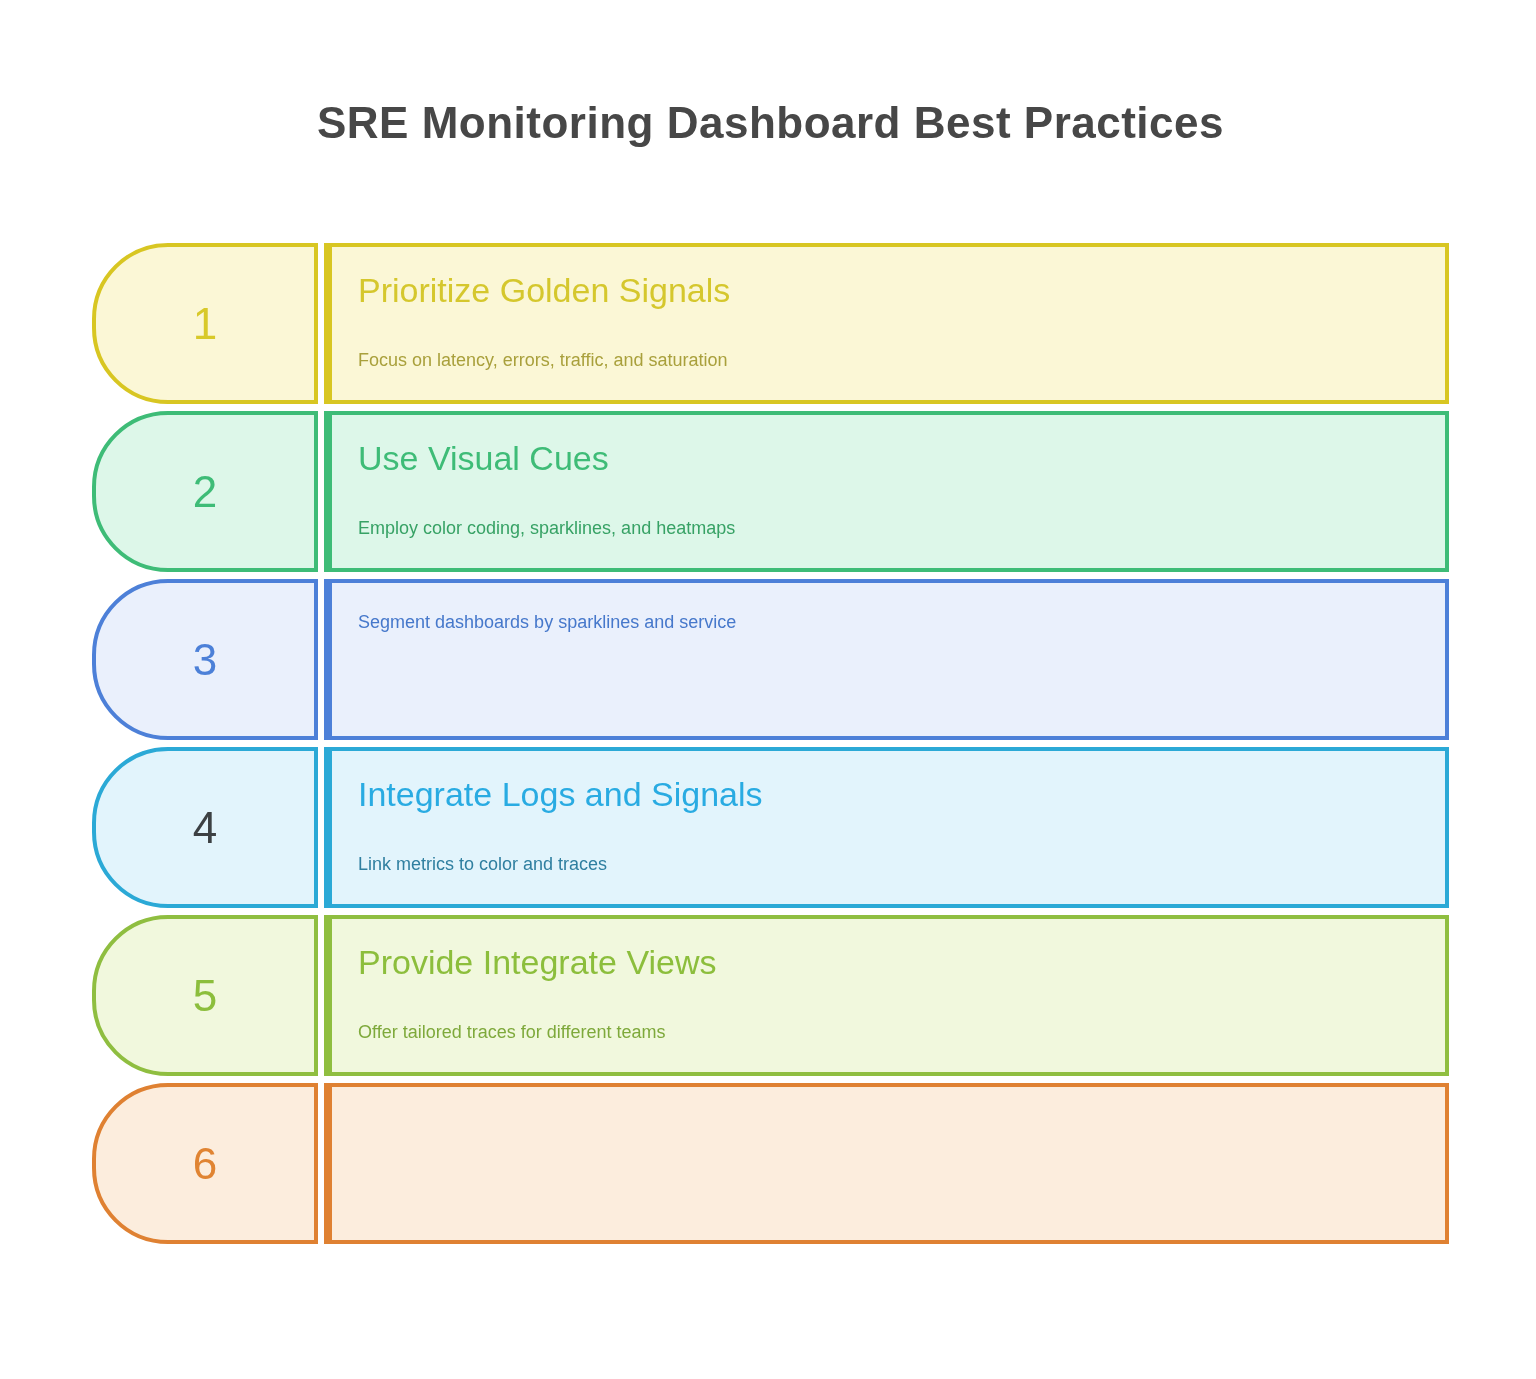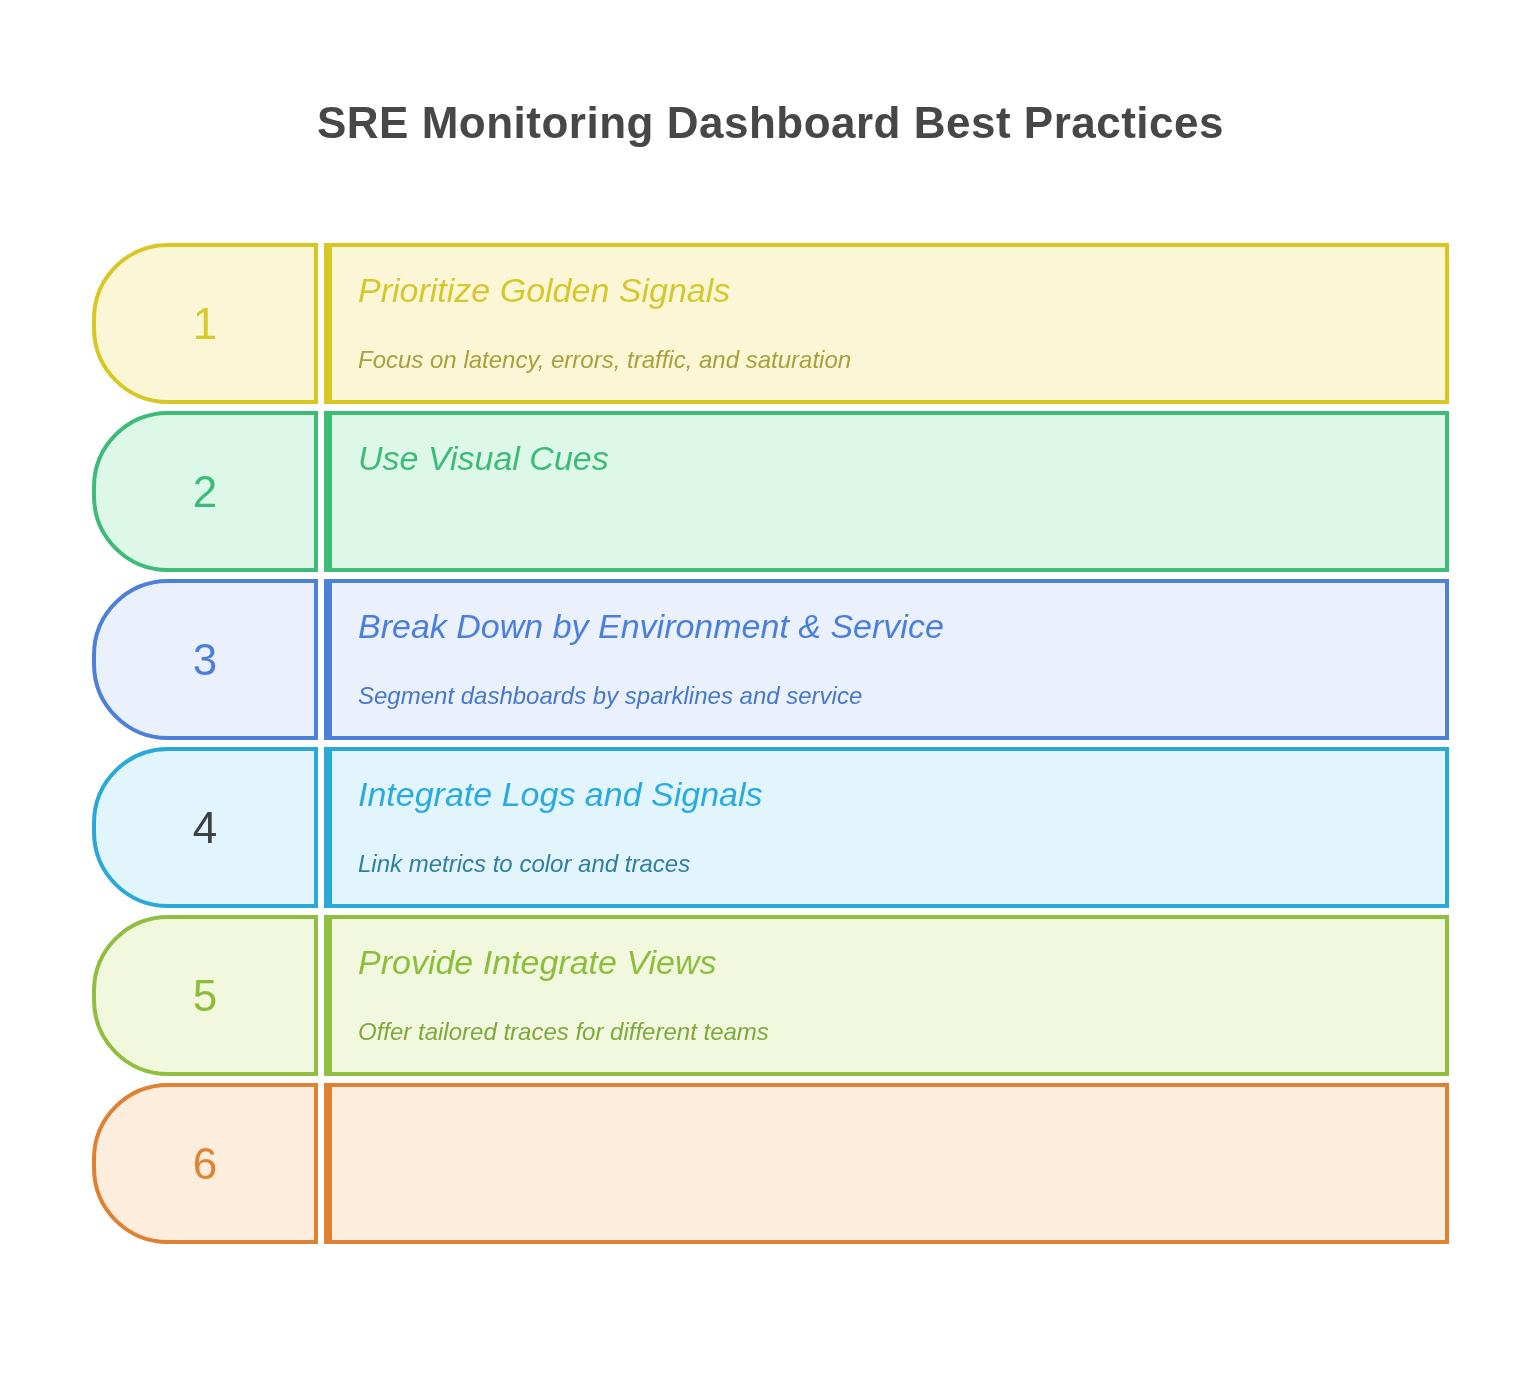--- a/index.html
+++ b/index.html
@@ -54,31 +54,30 @@
     font-weight: 400;
     color: var(--num);
   }
   .box {
     box-sizing: border-box;
     flex: 1 1 auto;
     background: var(--fill);
     border: 4px solid var(--border);
     border-left-width: 8px;
     padding: 24px 20px 0 26px;
-    font-style: italic;
   }
   .box-title {
     font-size: 34px;
     font-weight: 400;
     line-height: 38px;
     color: var(--title-c);
     margin: 0 0 36px 0;
   }
   .box-desc {
-    font-size: 24px;
+    font-size: 18px;
     font-weight: 400;
     line-height: 30px;
     color: var(--desc-c);
   }
 </style>
 </head>
 <body style="background: rgb(255, 255, 255);">
 
 <div class="main-title" style="color: rgb(71, 71, 71);">SRE Monitoring Dashboard Best Practices</div>
 
@@ -93,29 +92,29 @@
       <div class="box-desc">Focus on latency, errors, traffic, and saturation</div>
     </div>
   </div>
 
   <div class="row" style="--border: #3ebc77; --fill: #ddf7e9; --title-c: #3ebc77; --desc-c: #37a265; --num: #3ebc77;">
     <div class="tab">
       <span class="num">2</span>
     </div>
     <div class="box">
       <div class="box-title">Use Visual Cues</div>
+      <div class="box-desc">Employ color coding, sparklines, and heatmaps</div>
     </div>
   </div>
 
   <div class="row" style="--border: #4d80d8; --fill: #eaf0fc; --title-c: #4a80db; --desc-c: #4678cb; --num: #4c80d8;">
     <div class="tab">
       <span class="num">3</span>
     </div>
     <div class="box">
-      <div class="box-title">Break Down by Environment &amp; Service</div>
       <div class="box-desc">Segment dashboards by sparklines and service</div>
     </div>
   </div>
 
   <div class="row" style="--border: #2ba9d6; --fill: #e2f4fc; --title-c: #29abe2; --desc-c: #2f7fa0; --num: #3c4043;">
     <div class="tab">
       <span class="num">4</span>
     </div>
     <div class="box">
       <div class="box-title">Integrate Logs and Signals</div>

